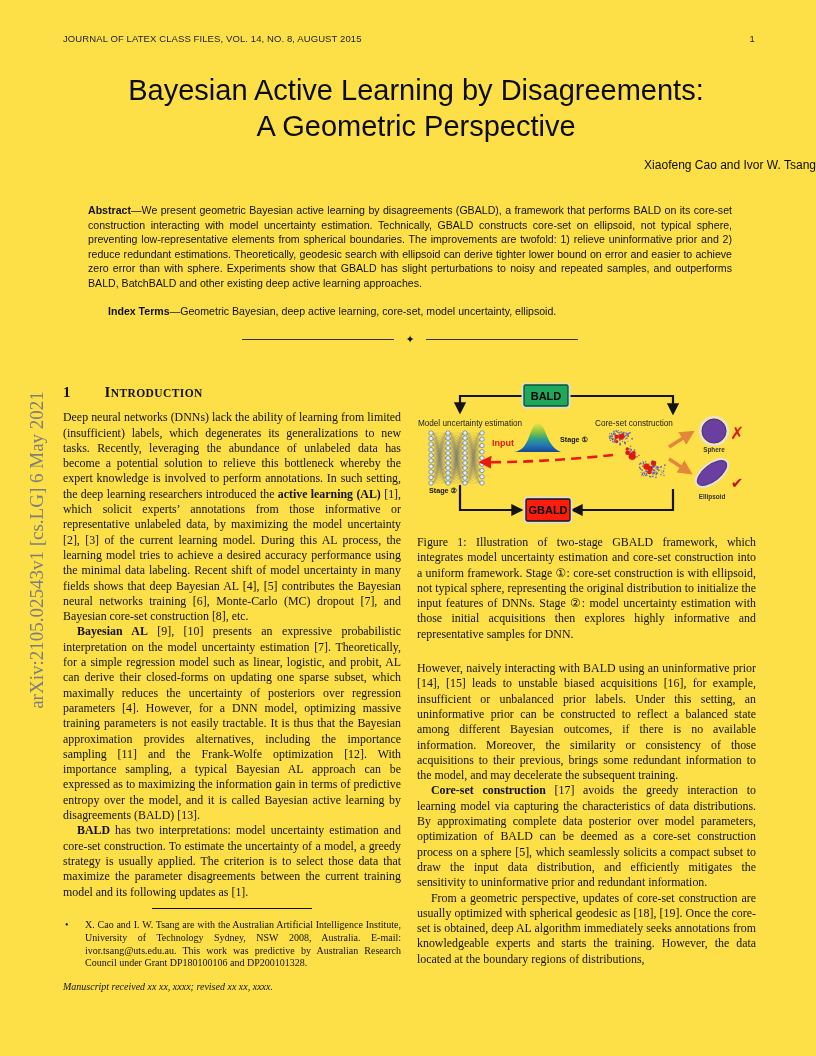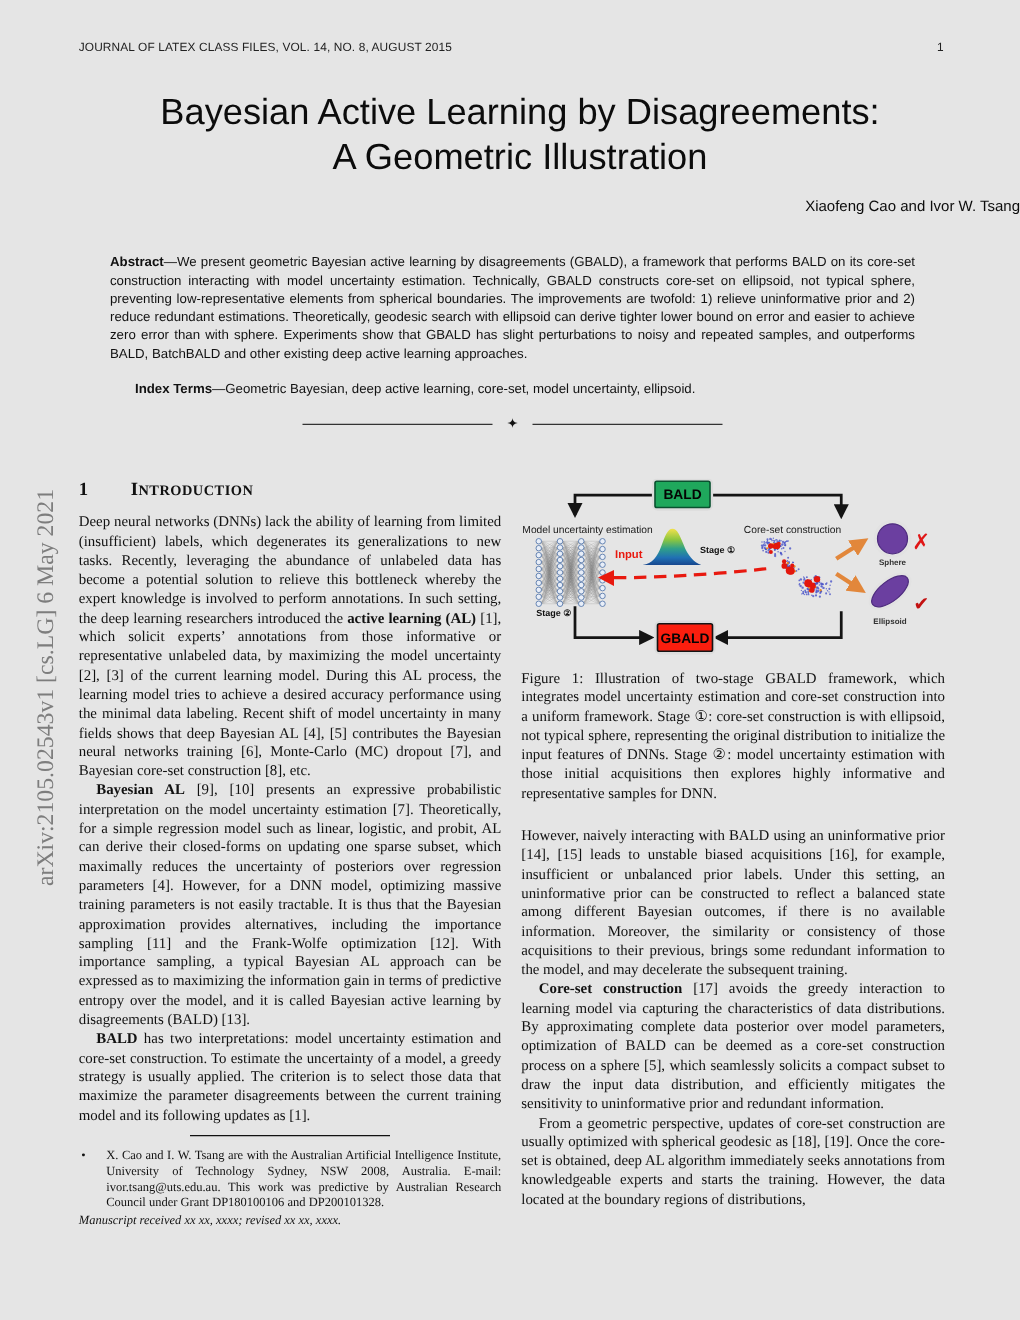--- a/index.html
+++ b/index.html
@@ -1,21 +1,21 @@
 <!DOCTYPE html>
 <html style="--bald-box: #1fa85c; --gbald-box: #fb1e0e; --purple: #6b3fa0; --orange-arrow: #e2873b; --red-accent: #e8190f; --scatter-blue: #4a54c8; --scatter-red: #e3170d; --scatter-orange: #ef8a1d;"><head>
 <meta charset="utf-8">
 <style>
   :root{
     --bald-box:#1fa85c; --gbald-box:#fb1e0e; --purple:#6b3fa0;
     --orange-arrow:#e2873b; --red-accent:#e8190f;
     --scatter-blue:#4a54c8; --scatter-red:#e3170d; --scatter-orange:#ef8a1d;
   }
   html,body{margin:0;padding:0;background:#ffffff;}
-  .page{position:relative;width:816px;height:1056px;background:#e5e5e5;overflow:hidden;
+  .page{position:relative;width:816px;height:1056px;background:#fde047;overflow:hidden;
         font-family:"Liberation Serif",serif;color:#111;}
 
   
   .hdr{position:absolute;top:33px;left:63px;right:61px;display:flex;justify-content:space-between;
        font-family:"Liberation Sans",sans-serif;font-size:9.5px;color:#222;letter-spacing:.1px;}
 
   
   .watermark{position:absolute;left:37px;top:550px;transform:translate(-50%,-50%) rotate(-90deg);
              white-space:nowrap;font-family:"Liberation Serif",serif;font-size:19px;color:#7d7d7d;}
 
@@ -46,21 +46,21 @@
   p.para{margin:0;}
   p.indent{text-indent:14px;}
   .seg-b{font-weight:bold;}
 
   
   .footnote{position:absolute;left:63px;top:908px;width:338px;font-size:10px;line-height:12.8px;}
   .fn-rule{width:160px;border-top:1px solid #111;margin:0 auto 10px auto;}
   .fn-row{display:flex;text-align:justify;}
   .fn-row .b{width:11px;flex:none;padding-left:2px;}
   .fn-row .tx{flex:1;padding-left:9px;}
-  .ms{margin-top:1px;font-style:italic;text-align:left;}
+  .ms{margin-top:11px;font-style:italic;text-align:left;}
 
   
   .fig{width:339px;height:152px;display:block;}
   .figcap{margin-top:7px;text-align:justify;}
   .col-right p.para{margin-top:0;}
   .rc-body{margin-top:19px;}
 
   
   .boxglow{fill:none;stroke:#dcdcdc;stroke-width:3;}
   .bald-rect{fill:var(--bald-box);stroke:#0a5230;stroke-width:1.3;}
@@ -90,21 +90,21 @@
 
   <div class="hdr">
     <span>JOURNAL OF LATEX CLASS FILES, VOL. 14, NO. 8, AUGUST 2015</span>
     <span>1</span>
   </div>
 
   <div class="watermark">arXiv:2105.02543v1  [cs.LG]  6 May 2021</div>
 
   <div class="titleblk">
     <div class="t">Bayesian Active Learning by Disagreements:</div>
-    <div class="t">A Geometric Illustration</div>
+    <div class="t">A Geometric Perspective</div>
     <div class="authors">Xiaofeng Cao and Ivor W. Tsang</div>
   </div>
 
   <div class="absblk">
     <div><span class="lbl">Abstract</span><span>—We present geometric Bayesian active learning by disagreements (GBALD), a framework that performs BALD on its core-set construction interacting with model uncertainty estimation. Technically, GBALD constructs core-set on ellipsoid, not typical sphere, preventing low-representative elements from spherical boundaries. The improvements are twofold: 1) relieve uninformative prior and 2) reduce redundant estimations. Theoretically, geodesic search with ellipsoid can derive tighter lower bound on error and easier to achieve zero error than with sphere. Experiments show that GBALD has slight perturbations to noisy and repeated samples, and outperforms BALD, BatchBALD and other existing deep active learning approaches.</span></div>
     <div class="idx"><span class="lbl">Index Terms</span><span>—Geometric Bayesian, deep active learning, core-set, model uncertainty, ellipsoid.</span></div>
     <div class="divider">
       <span class="ln"></span>
       <span class="dm">✦</span>
       <span class="ln"></span>

